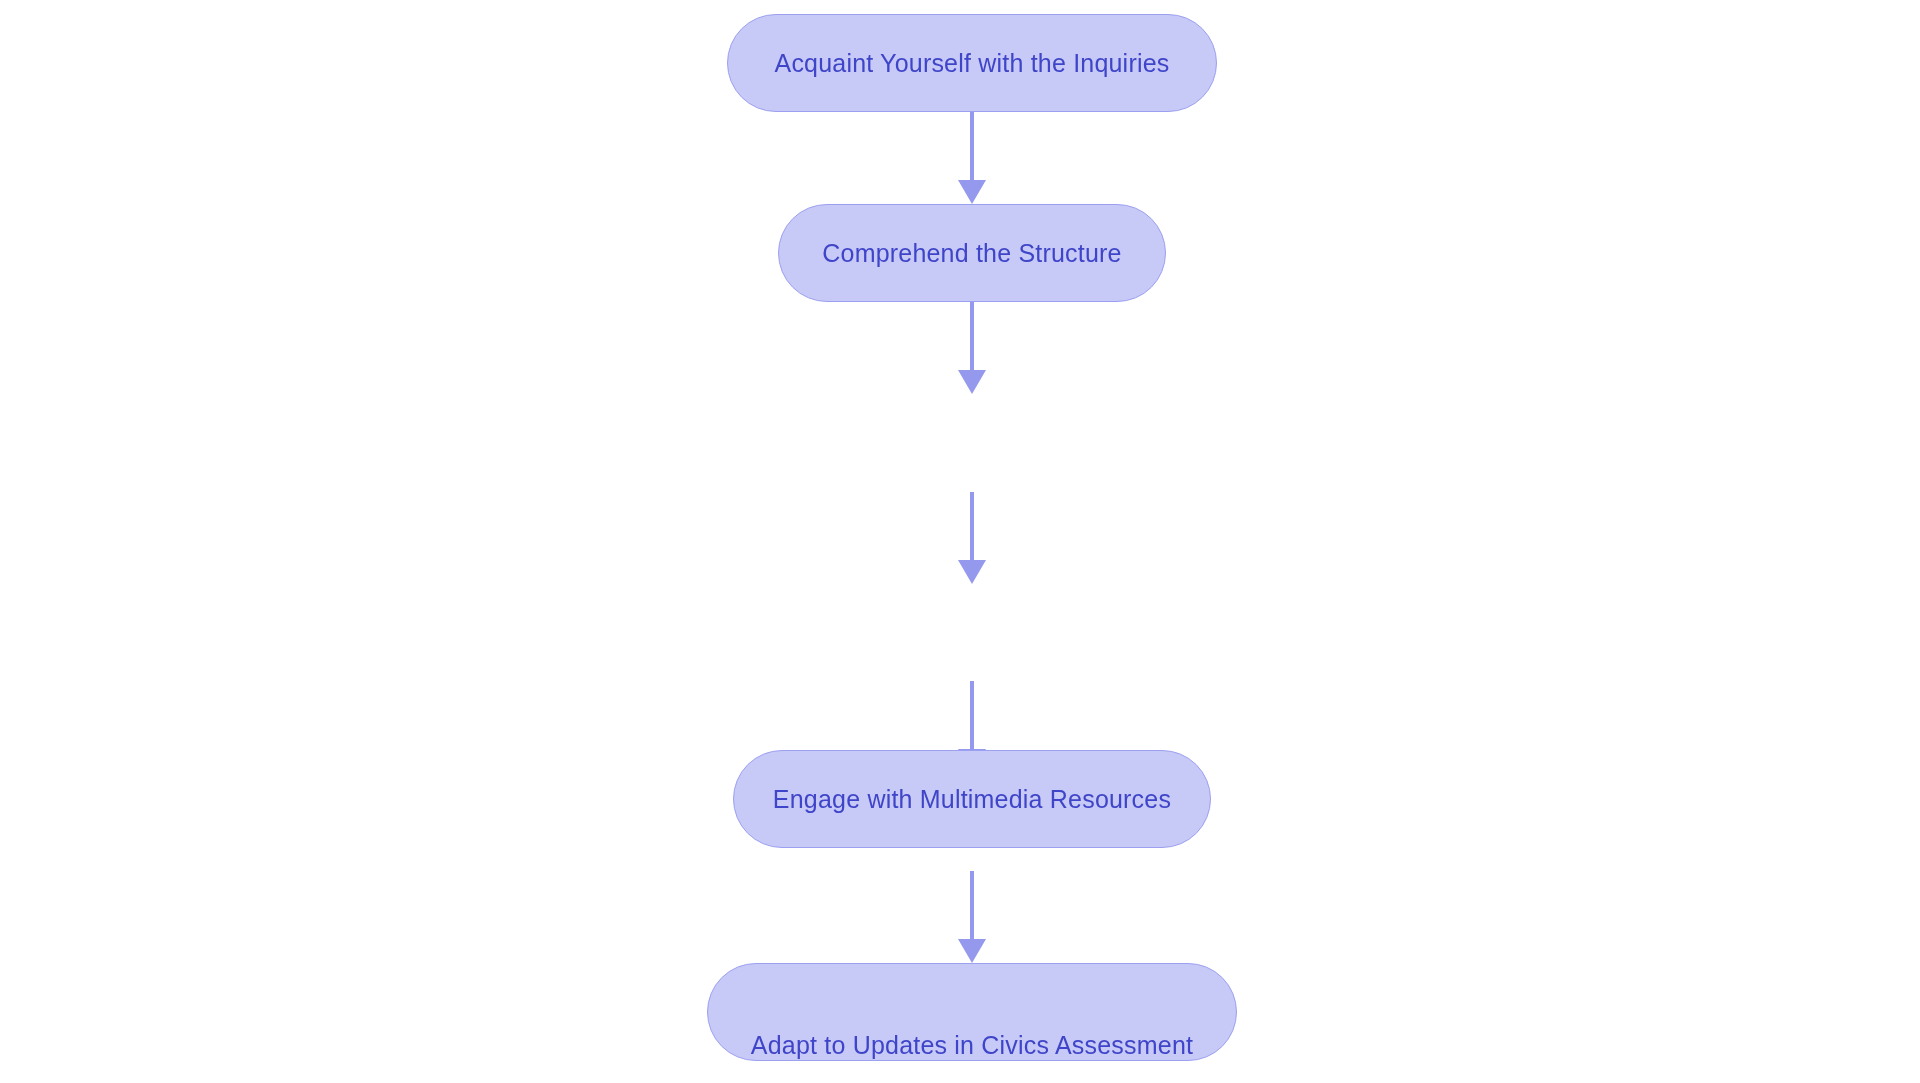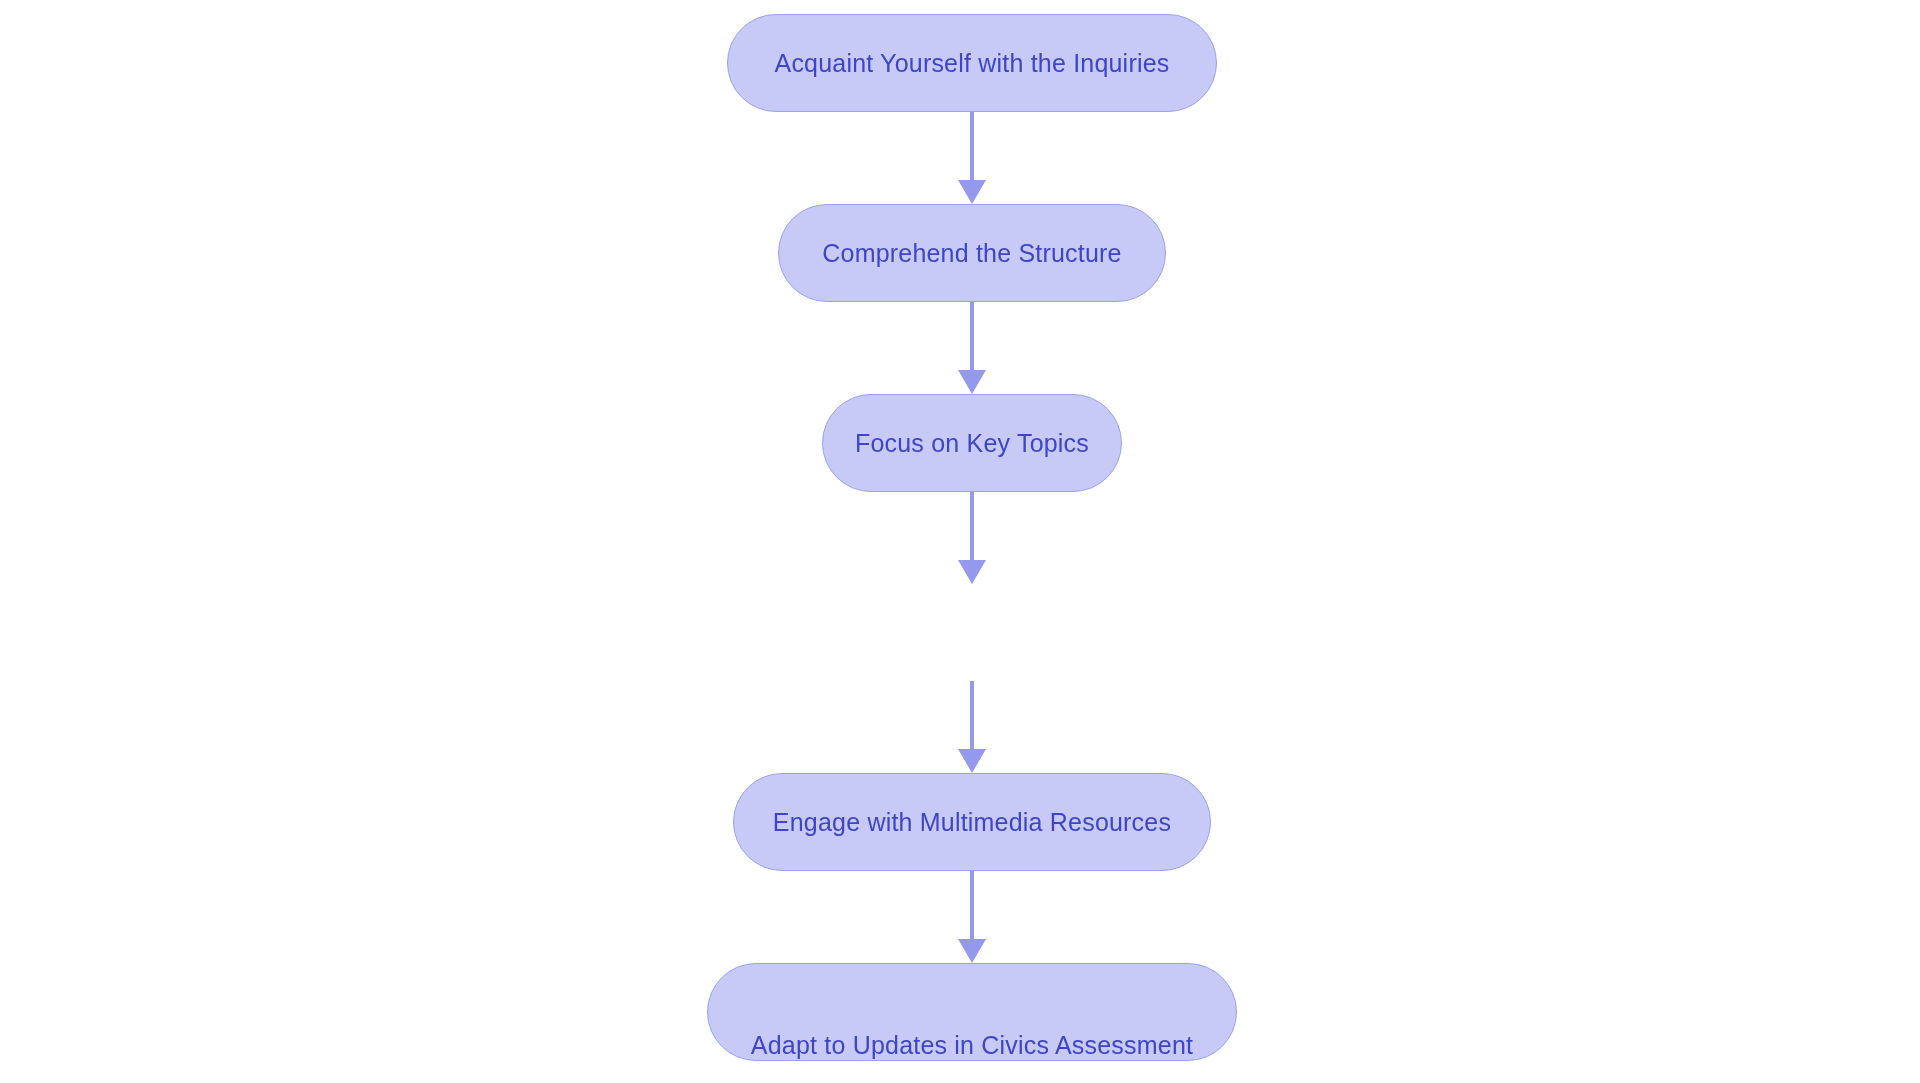--- a/index.html
+++ b/index.html
@@ -31,21 +31,21 @@
   }
   .node-label {
     color: #3f45c8;
     font-size: 25px;
     letter-spacing: 0.2px;
   }
   .n1 { top: 14px;  width: 490px; }
   .n2 { top: 204px; width: 388px; text-align: right; }
   .n3 { top: 394px; width: 300px; }
   .n4 { top: 584px; width: 358px; }
-  .n5 { top: 773px; width: 478px; }
+  .n5 { top: 750px; width: 478px; }
   .n6 { top: 963px; width: 530px; align-items: flex-end; }
 
   .arrow {
     position: absolute;
     left: 972px;
     transform: translateX(-50%);
     width: 28px;
     height: 92px;
   }
   .a1 { top: 112px; }
@@ -90,23 +90,20 @@
 
   <div class="node n2">
     <span class="node-label">Comprehend the Structure</span>
   </div>
 
   <div class="arrow a2">
     <div class="shaft"></div>
     <div class="head"></div>
   </div>
 
-  <div class="node n3">
-    <span class="node-label">Focus on Key Topics</span>
-  </div>
 
   <div class="arrow a3">
     <div class="shaft"></div>
     <div class="head"></div>
   </div>
 
 
   <div class="arrow a4">
     <div class="shaft"></div>
     <div class="head"></div>

